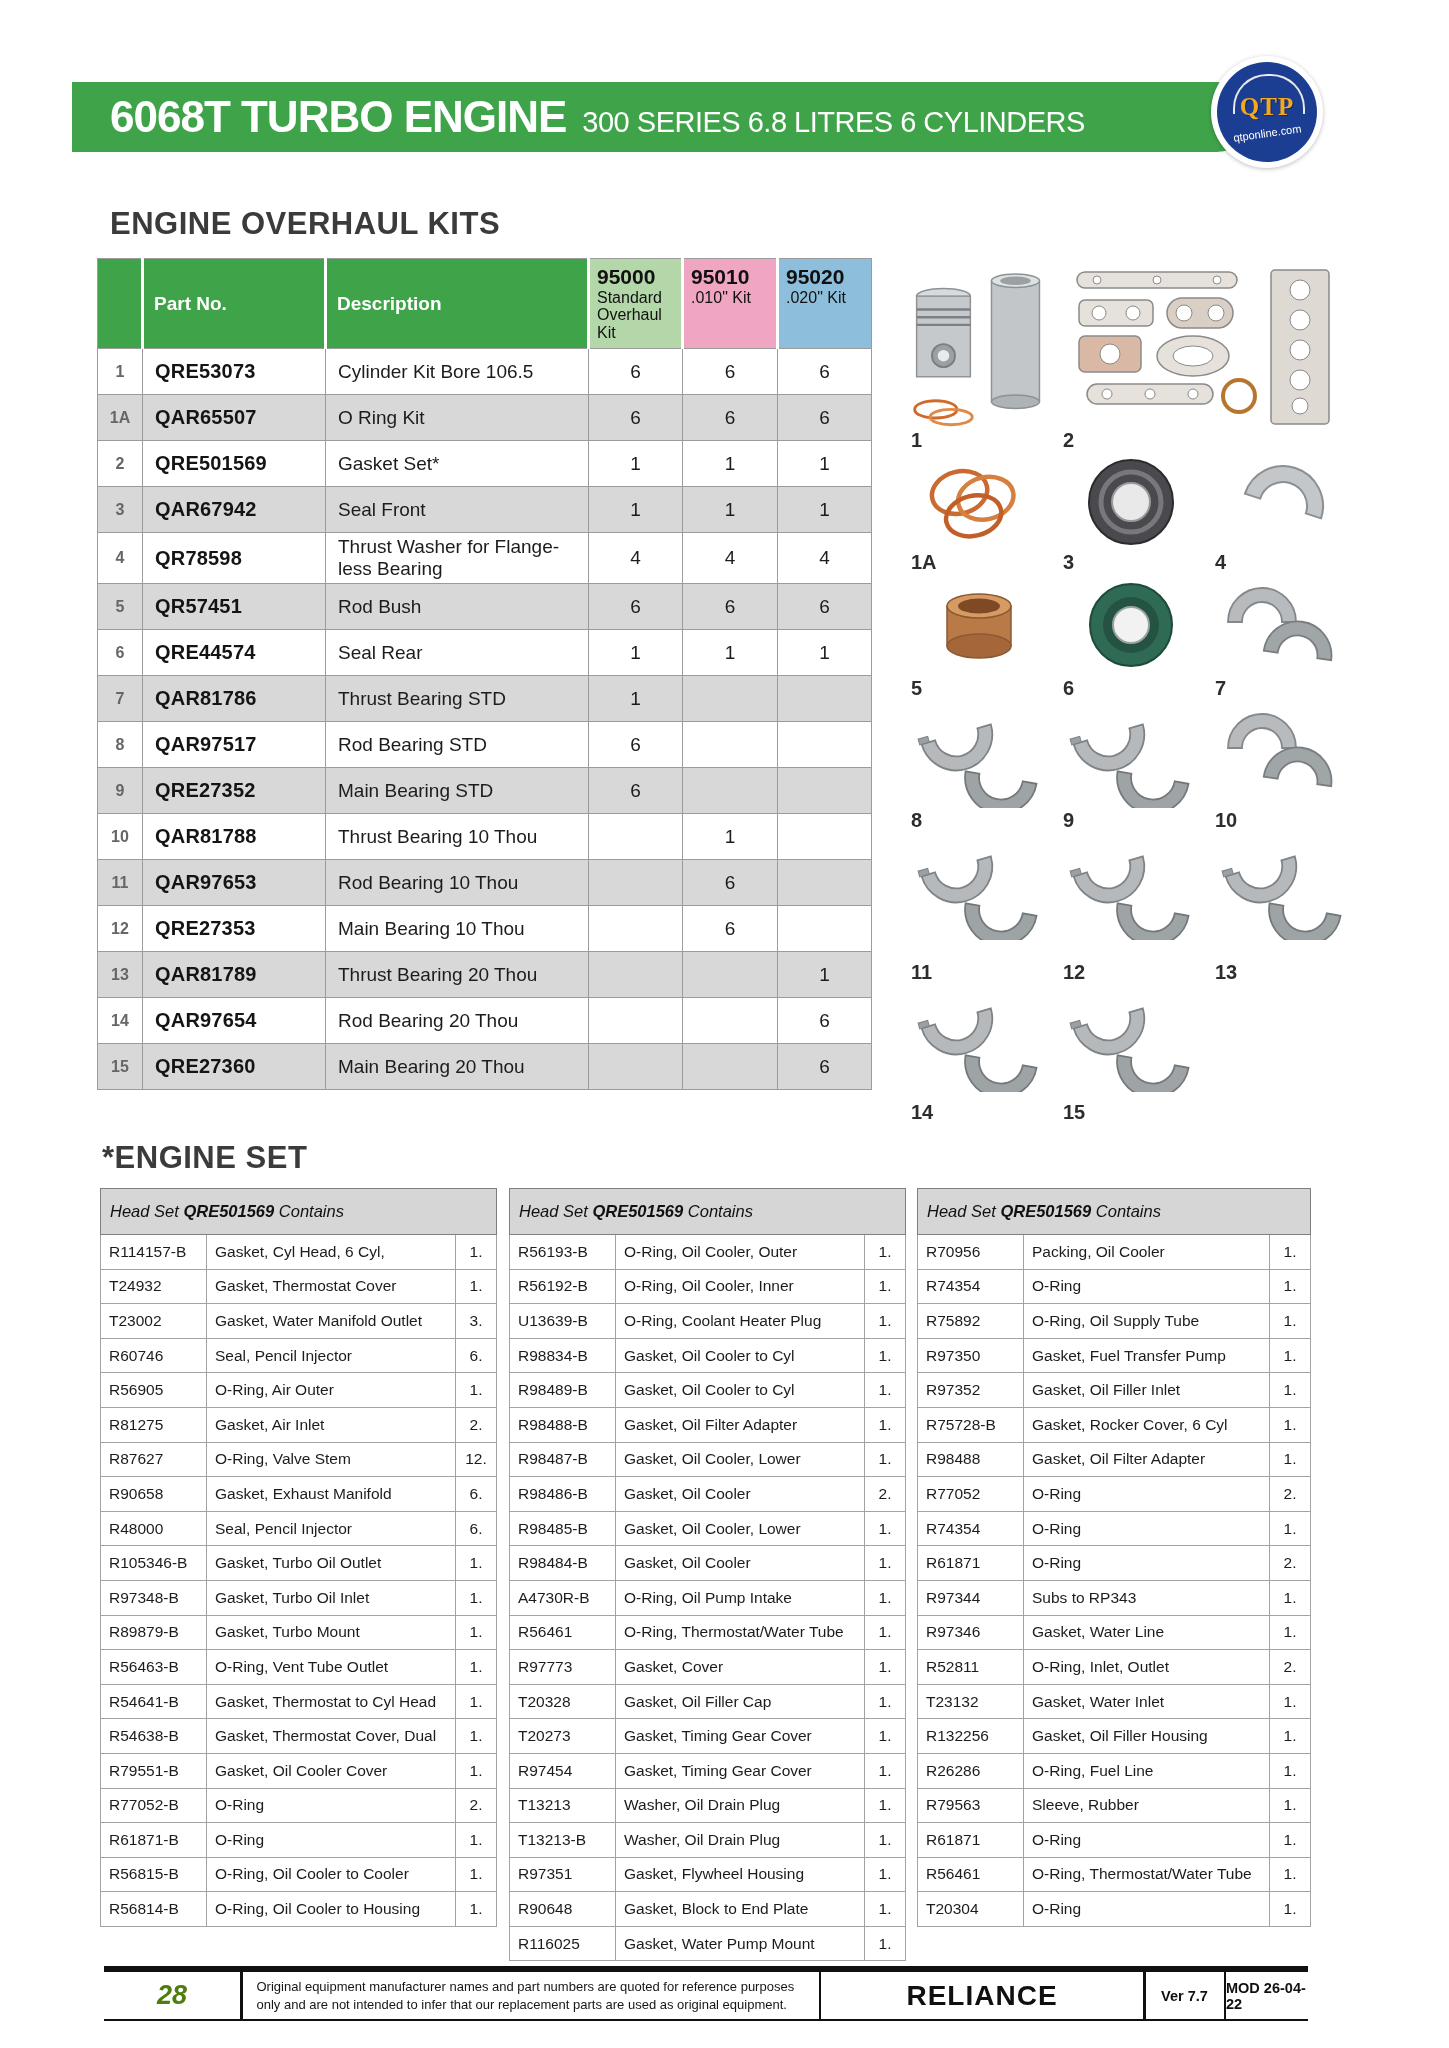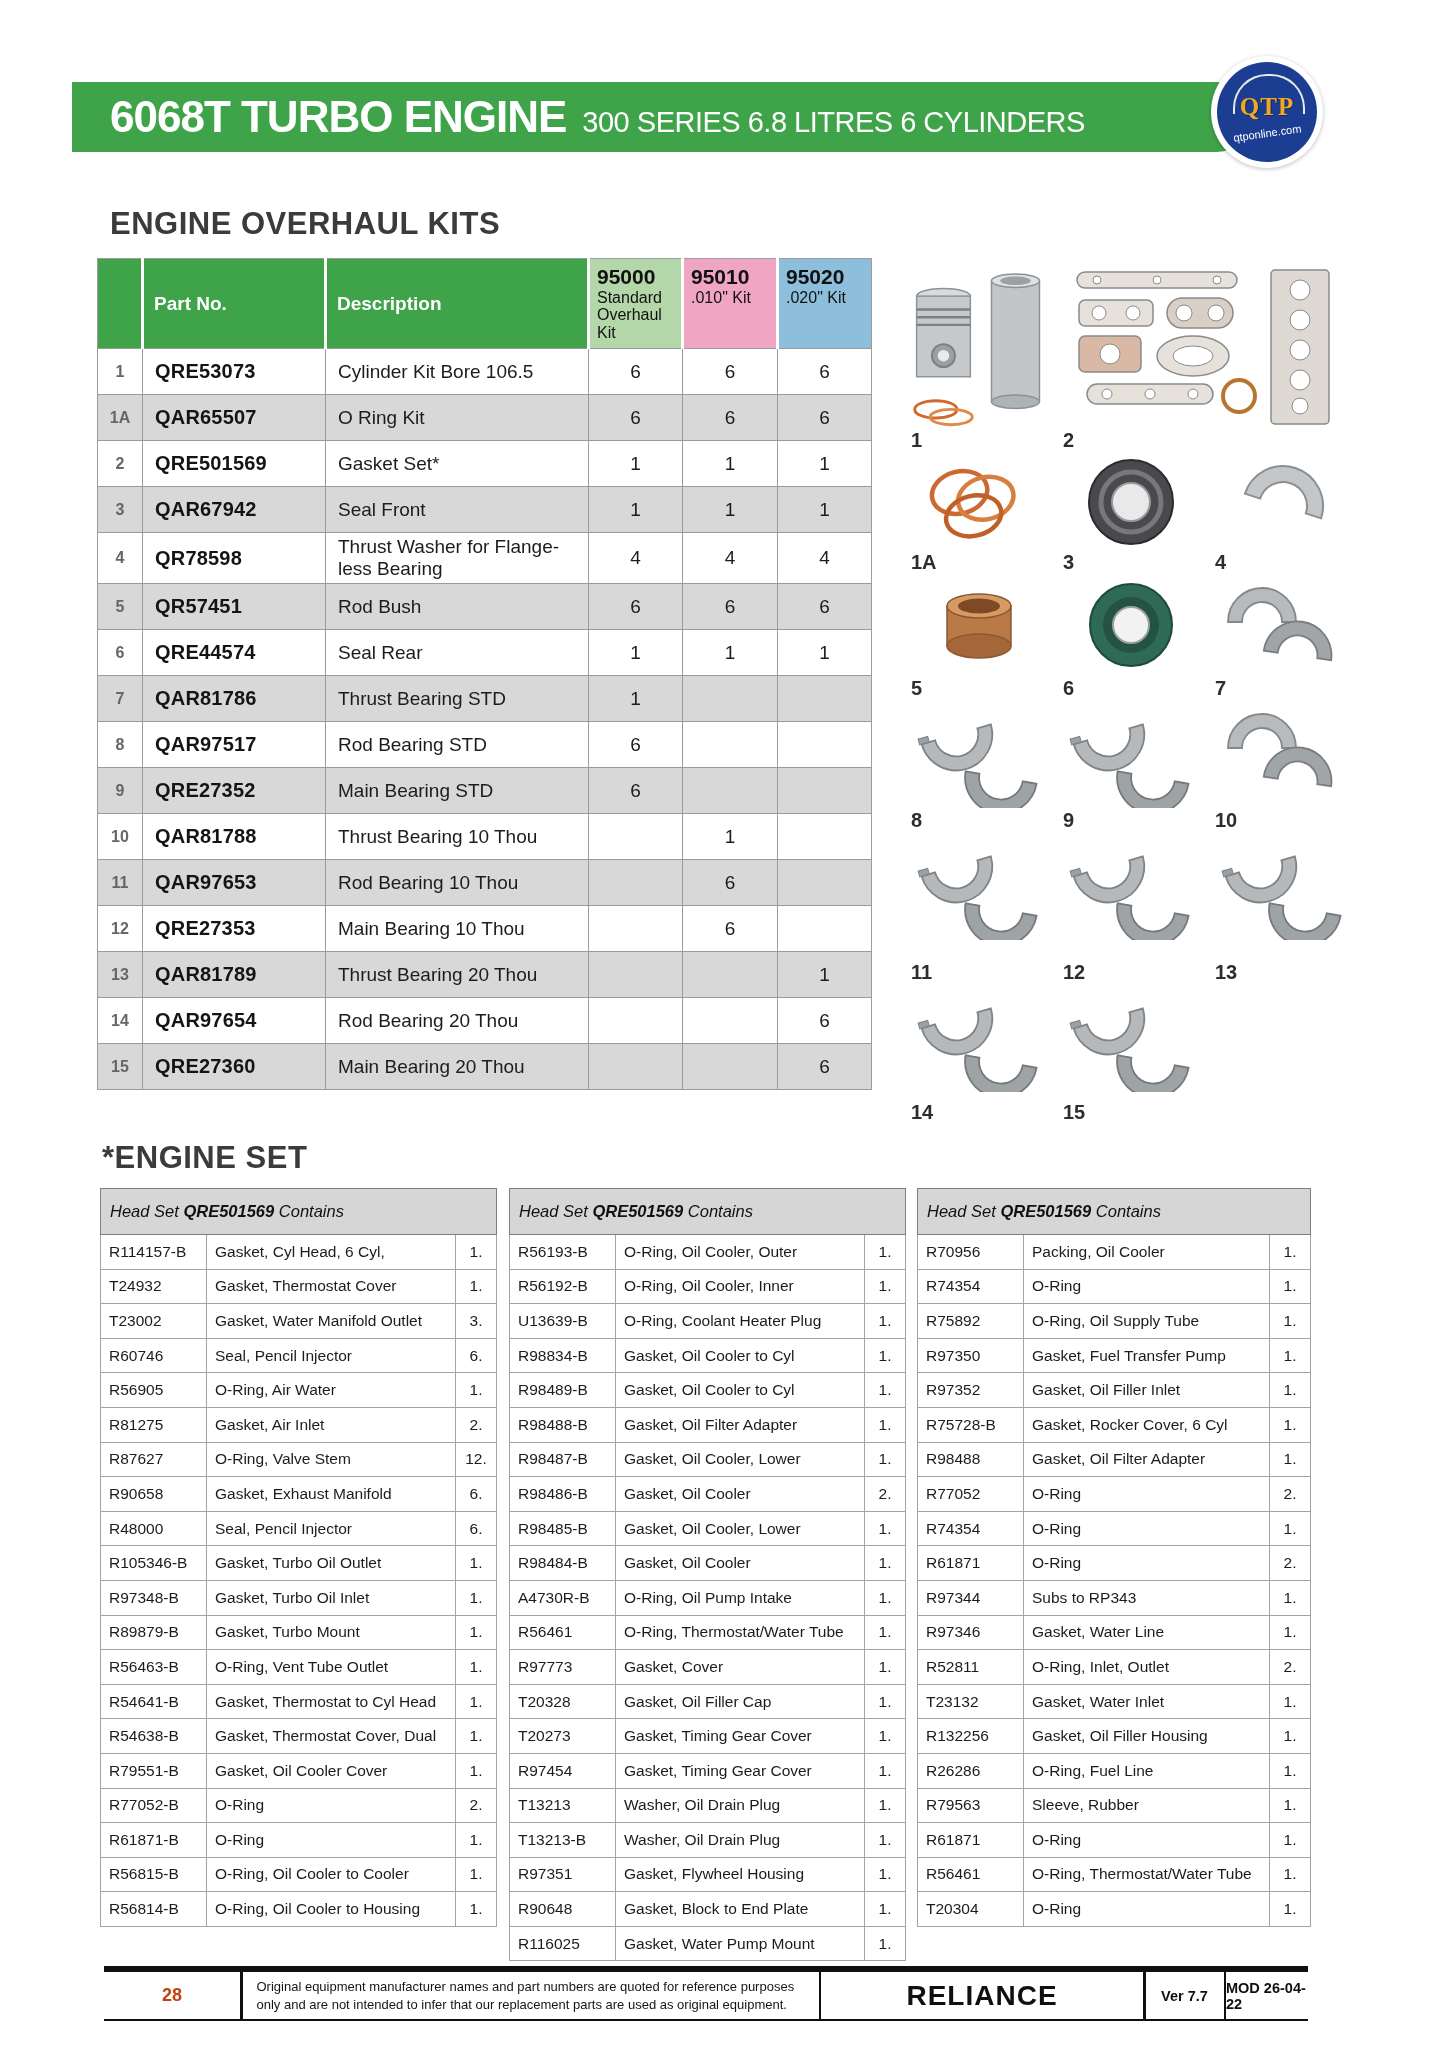--- a/index.html
+++ b/index.html
@@ -70,21 +70,21 @@
   table.gasket td.q{text-align:center;padding:0 2px;}
 
   
   .footer{
     left:104px;top:1966px;width:1204px;height:47px;
     border-top:6px solid #101010;border-bottom:2px solid #101010;
     display:flex;align-items:stretch;box-sizing:content-box;
   }
   .f-cell{display:flex;align-items:center;justify-content:center;}
   .f-div{width:2.5px;background:#101010;}
-  .f-page{width:136px;font-size:18px;font-weight:bold;color:#c2410c;}
+  .f-page{width:136px;font-size:27px;font-weight:bold;color:#4d7c0f;font-style:italic;}
   .f-disc{width:548px;font-size:13px;line-height:1.32;padding:0 14px;display:flex;
     flex-direction:column;align-items:flex-start;justify-content:center;color:#161616;}
   .f-brand{width:322px;font-size:28px;font-weight:bold;letter-spacing:1px;color:#101010;}
   .f-ver{width:78px;font-size:14.5px;font-weight:bold;color:#101010;}
   .f-mod{flex:1;font-size:14.5px;font-weight:bold;color:#101010;}
 </style>
 </head>
 <body>
 
 <div class="abs green-bar">
@@ -531,21 +531,21 @@
         <td class="d">Gasket, Water Manifold Outlet</td>
         <td class="q">3.</td>
       </tr>
       <tr>
         <td class="p">R60746</td>
         <td class="d">Seal, Pencil Injector</td>
         <td class="q">6.</td>
       </tr>
       <tr>
         <td class="p">R56905</td>
-        <td class="d">O-Ring, Air Water</td>
+        <td class="d">O-Ring, Air Outer</td>
         <td class="q">1.</td>
       </tr>
       <tr>
         <td class="p">R81275</td>
         <td class="d">Gasket, Air Inlet</td>
         <td class="q">2.</td>
       </tr>
       <tr>
         <td class="p">R87627</td>
         <td class="d">O-Ring, Valve Stem</td>

